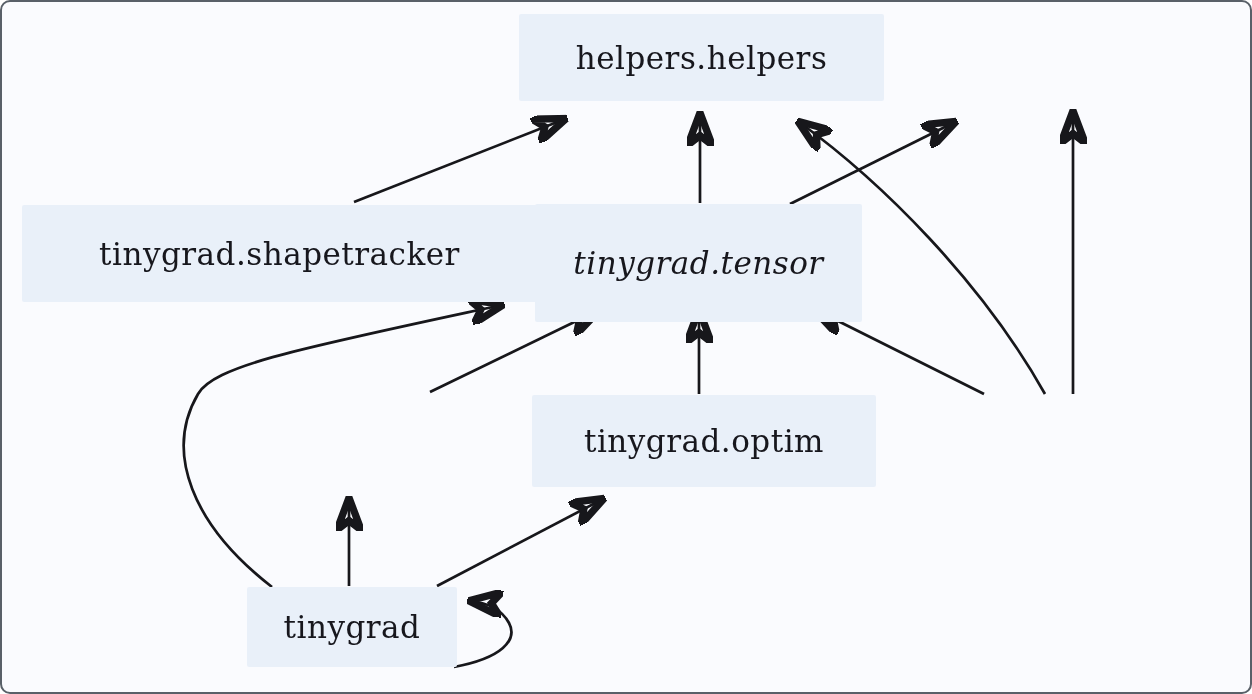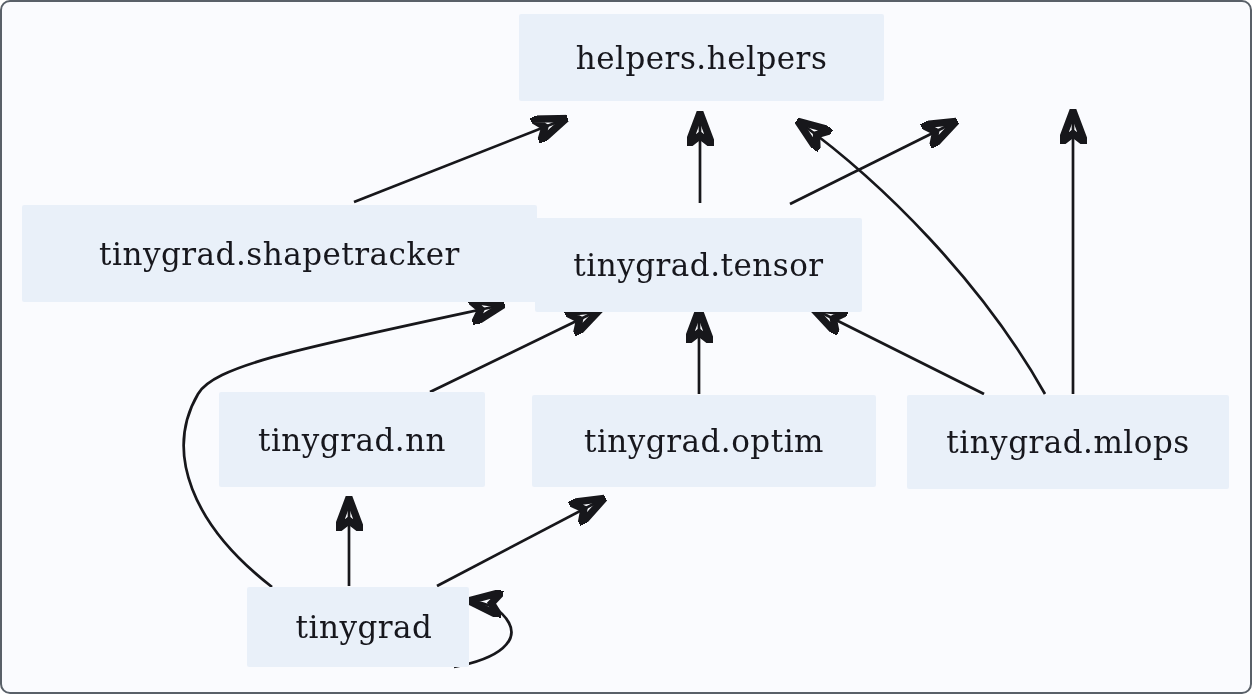--- a/index.html
+++ b/index.html
@@ -39,25 +39,25 @@
     color: #17171d;
     font-size: 31px;
     letter-spacing: 0.5px;
     border-radius: 2px;
     white-space: nowrap;
     user-select: none;
   }
   .node-helpers      { left: 517px; top:  12px; width: 365px; height: 87px; }
   .node-ops          { left: 928px; top:  10px; width: 286px; height: 87px; }
   .node-shapetracker { left:   0; top: 203px; width: 515px; height: 97px; margin-left: 20px; }
-  .node-tensor       { left: 533px; top: 216px; width: 327px; height: 94px; }
+  .node-tensor       { left: 533px; top: 202px; width: 327px; height: 118px; font-style: italic; }
   .node-nn           { left: 217px; top: 390px; width: 266px; height: 95px; }
   .node-optim        { left: 530px; top: 393px; width: 344px; height: 92px; }
   .node-mlops        { left: 905px; top: 393px; width: 322px; height: 94px; }
-  .node-tinygrad     { left: 245px; top: 585px; width: 210px; height: 80px; padding-left: 12px; }
+  .node-tinygrad     { left: 245px; top: 585px; width: 210px; height: 80px; }
 </style>
 </head>
 <body>
 
 <div id="canvas">
 
   <svg id="edges" viewBox="0 0 1252 694" xmlns="http://www.w3.org/2000/svg">
     <defs>
       <marker id="vee" viewBox="0 0 13 10" refX="12" refY="5" markerWidth="13" markerHeight="10" orient="auto">
         <path d="M0.5,0.5 L12.5,5 L0.5,9.5 L4,5 Z" fill="#17171b" stroke="none"></path>
@@ -78,21 +78,19 @@
     <path d="M 452 665 C 500 656 516 638 507 621 C 500 608 488 601 468 599" marker-end="url(#vee)"></path>
   </svg>
 
   <div class="node node-helpers">helpers.helpers</div>
 
 
   <div class="node node-shapetracker">tinygrad.shapetracker</div>
 
   <div class="node node-tensor">tinygrad.tensor</div>
 
-  <div class="node node-nn">tinygrad.nn</div>
 
   <div class="node node-optim">tinygrad.optim</div>
 
-  <div class="node node-mlops">tinygrad.mlops</div>
 
   <div class="node node-tinygrad">tinygrad</div>
 
 </div>
 
 </body></html>

